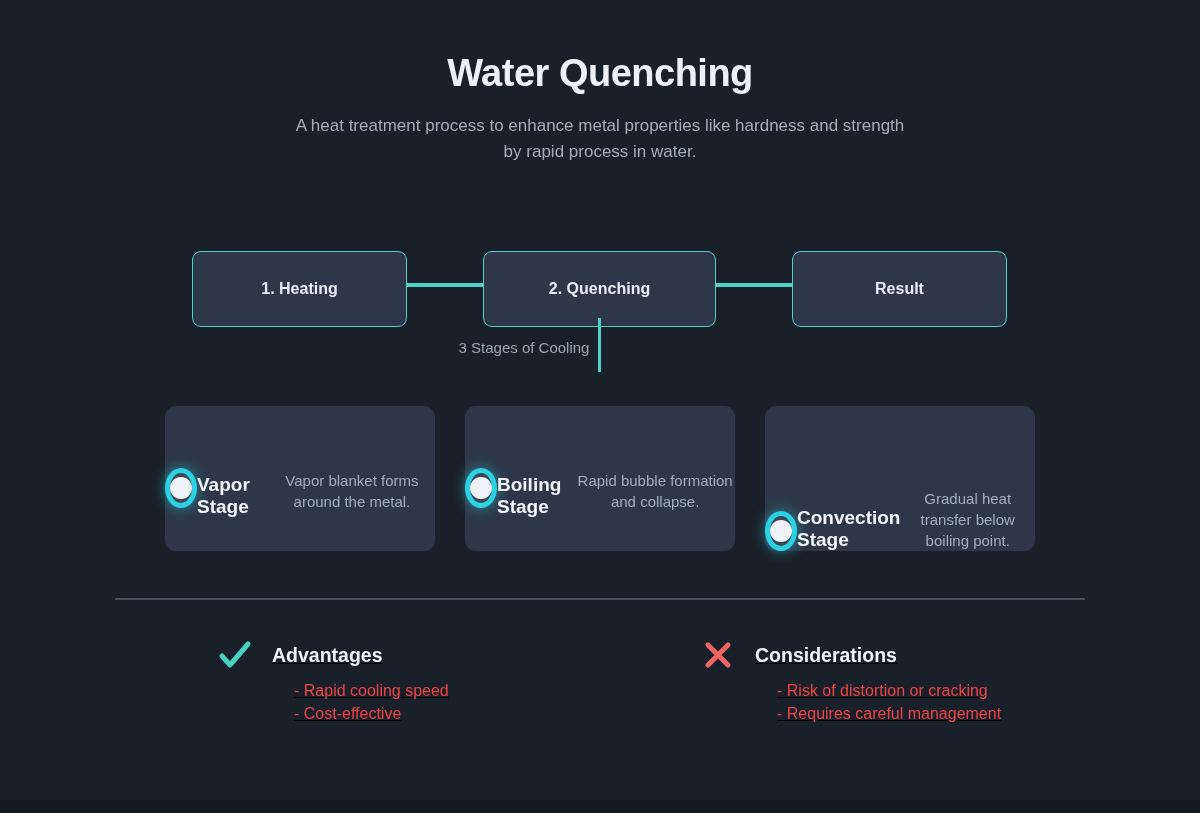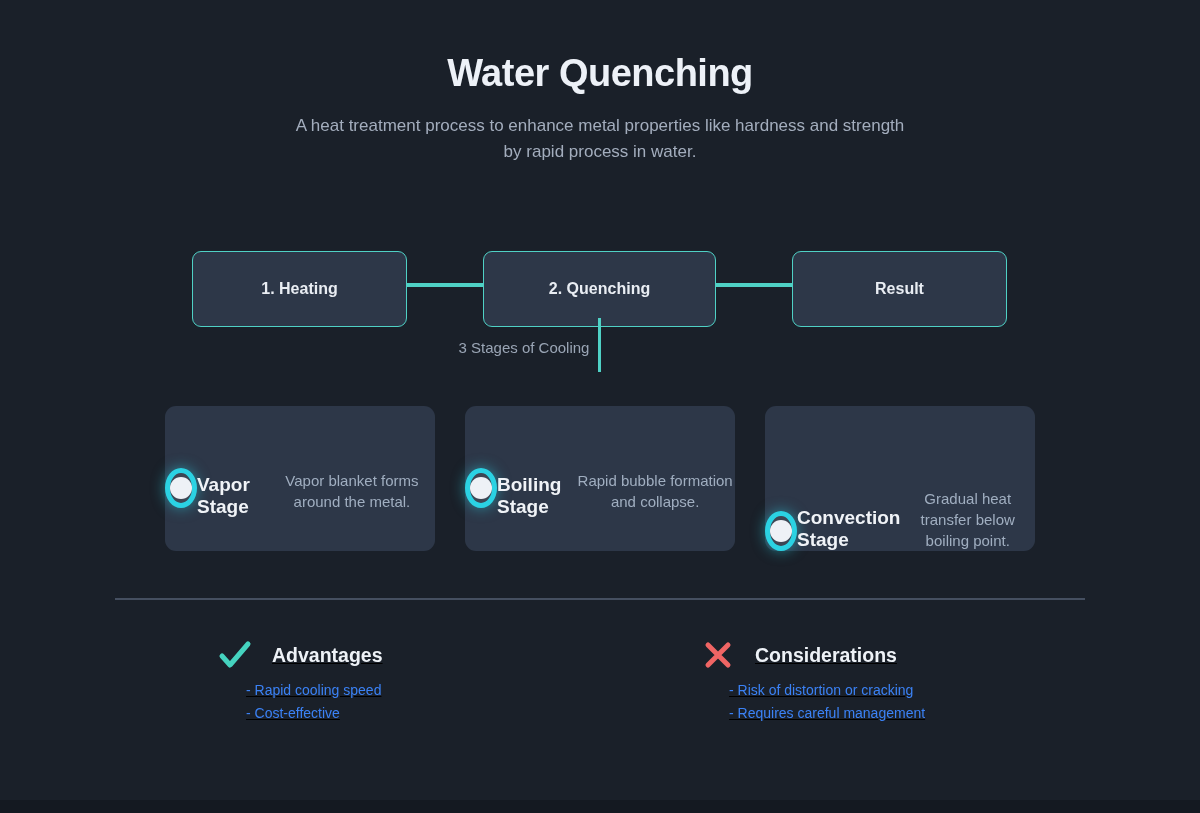--- a/index.html
+++ b/index.html
@@ -99,22 +99,22 @@
   .pc-block-pros { left: 218px; }
   .pc-block-cons { left: 701px; }
   .pc-head { display: flex; align-items: center; }
   .pc-icon { flex: 0 0 auto; display: block; }
   .pc-icon-check { margin-right: 20px; }
   .pc-icon-x { margin-right: 22px; margin-left: 2px; }
   .pc-title {
     font-size: 19.5px; font-weight: 700; color: #eef2f7;
   }
   .pc-items {
-    margin-top: 9px; margin-left: 28px;
-    font-size: 14px; line-height: 23px; color: #3b82f6;
+    margin-top: 9px; margin-left: 76px;
+    font-size: 16px; line-height: 23px; color: #ef4444;
   }
   .pc-item { white-space: nowrap; }
 
   
   .bottom-strip {
     position: absolute; left: 0; bottom: 0; width: 1200px; height: 13px;
     background: #141921;
   }
 </style>
 </head>

